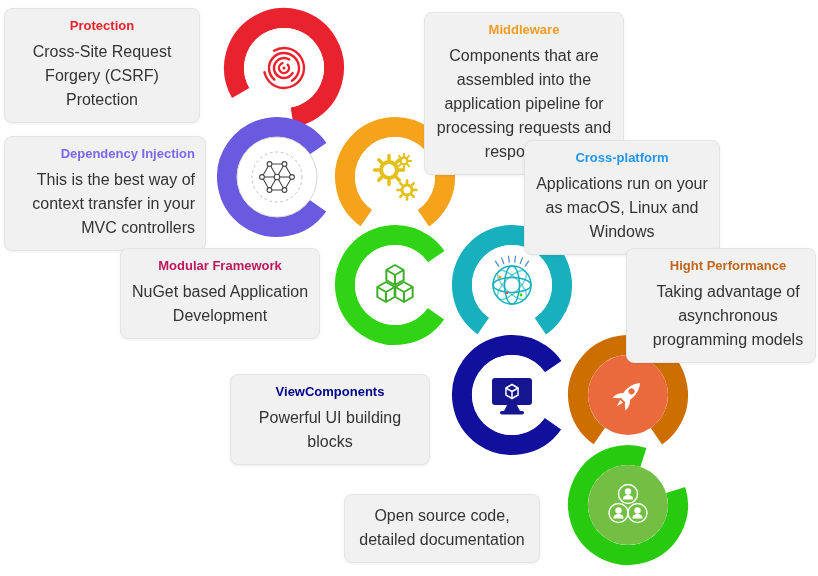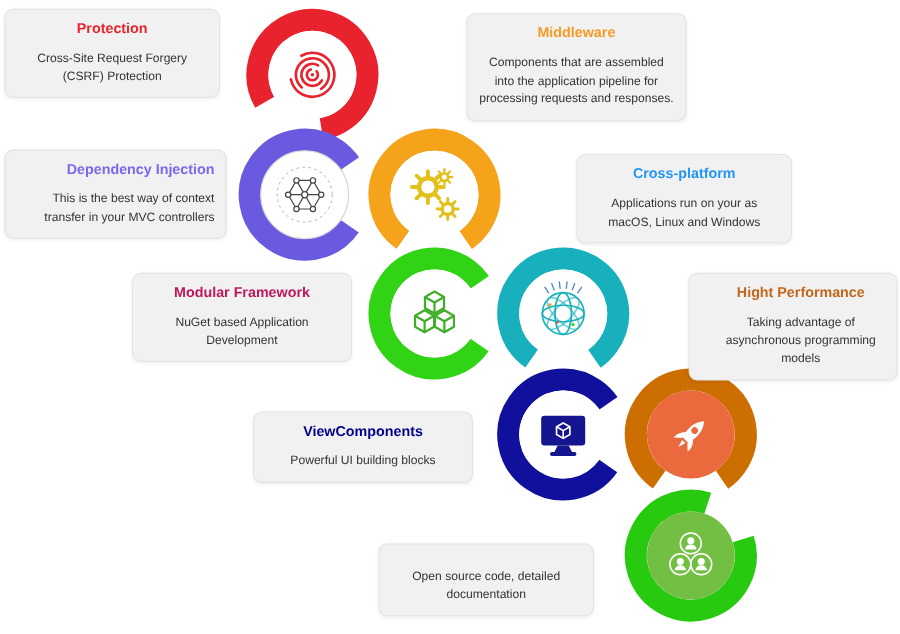--- a/index.html
+++ b/index.html
@@ -14,21 +14,21 @@
   .feature-box {
     position:absolute;
     background:#f1f1f2;
     border:1px solid #e4e4e6;
     border-radius:8px;
     box-shadow:0 1px 3px rgba(0,0,0,.07);
     text-align:center;
     padding:9px 10px 10px;
   }
   .feature-title { font-size:13px; font-weight:bold; margin-bottom:7px; }
-  .feature-desc  { font-size:11px; color:#333; line-height:1.5;margin-top:12px; }
+  .feature-desc  { font-size:16px; color:#333; line-height:1.5; }
 </style>
 </head>
 <body>
 
 <div class="stage">
 
   <svg class="chain-svg" width="818" height="576" viewBox="0 0 818 576" xmlns="http://www.w3.org/2000/svg">
 
     <circle cx="284" cy="68" r="50" fill="none" stroke-width="20" stroke-dasharray="253.07 61.09" transform="rotate(-210 284 68)" stroke="#e8232d"></circle>
     <circle cx="277" cy="177" r="50" fill="none" stroke-width="20" stroke-dasharray="253.07 61.09" transform="rotate(35 277 177)" stroke="#6a5ae0"></circle>

